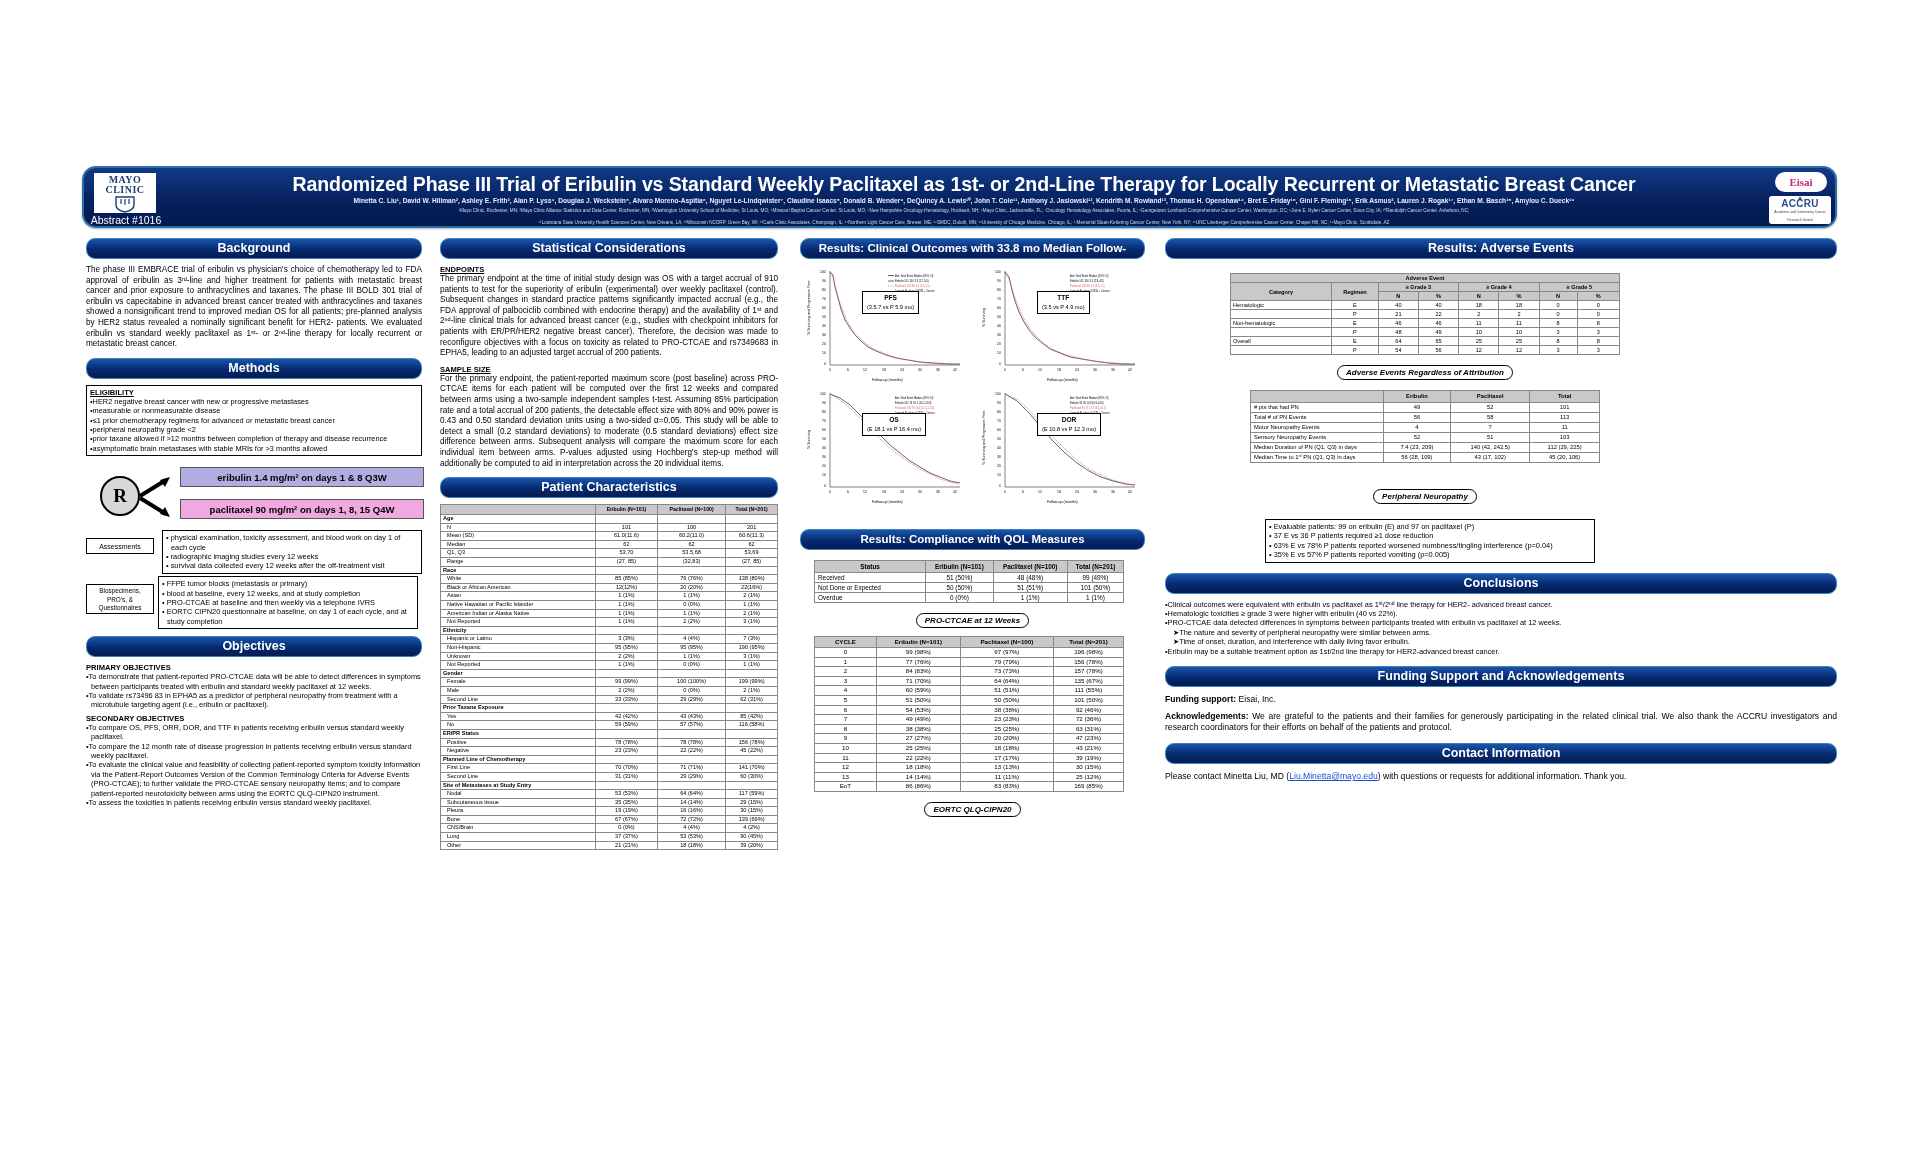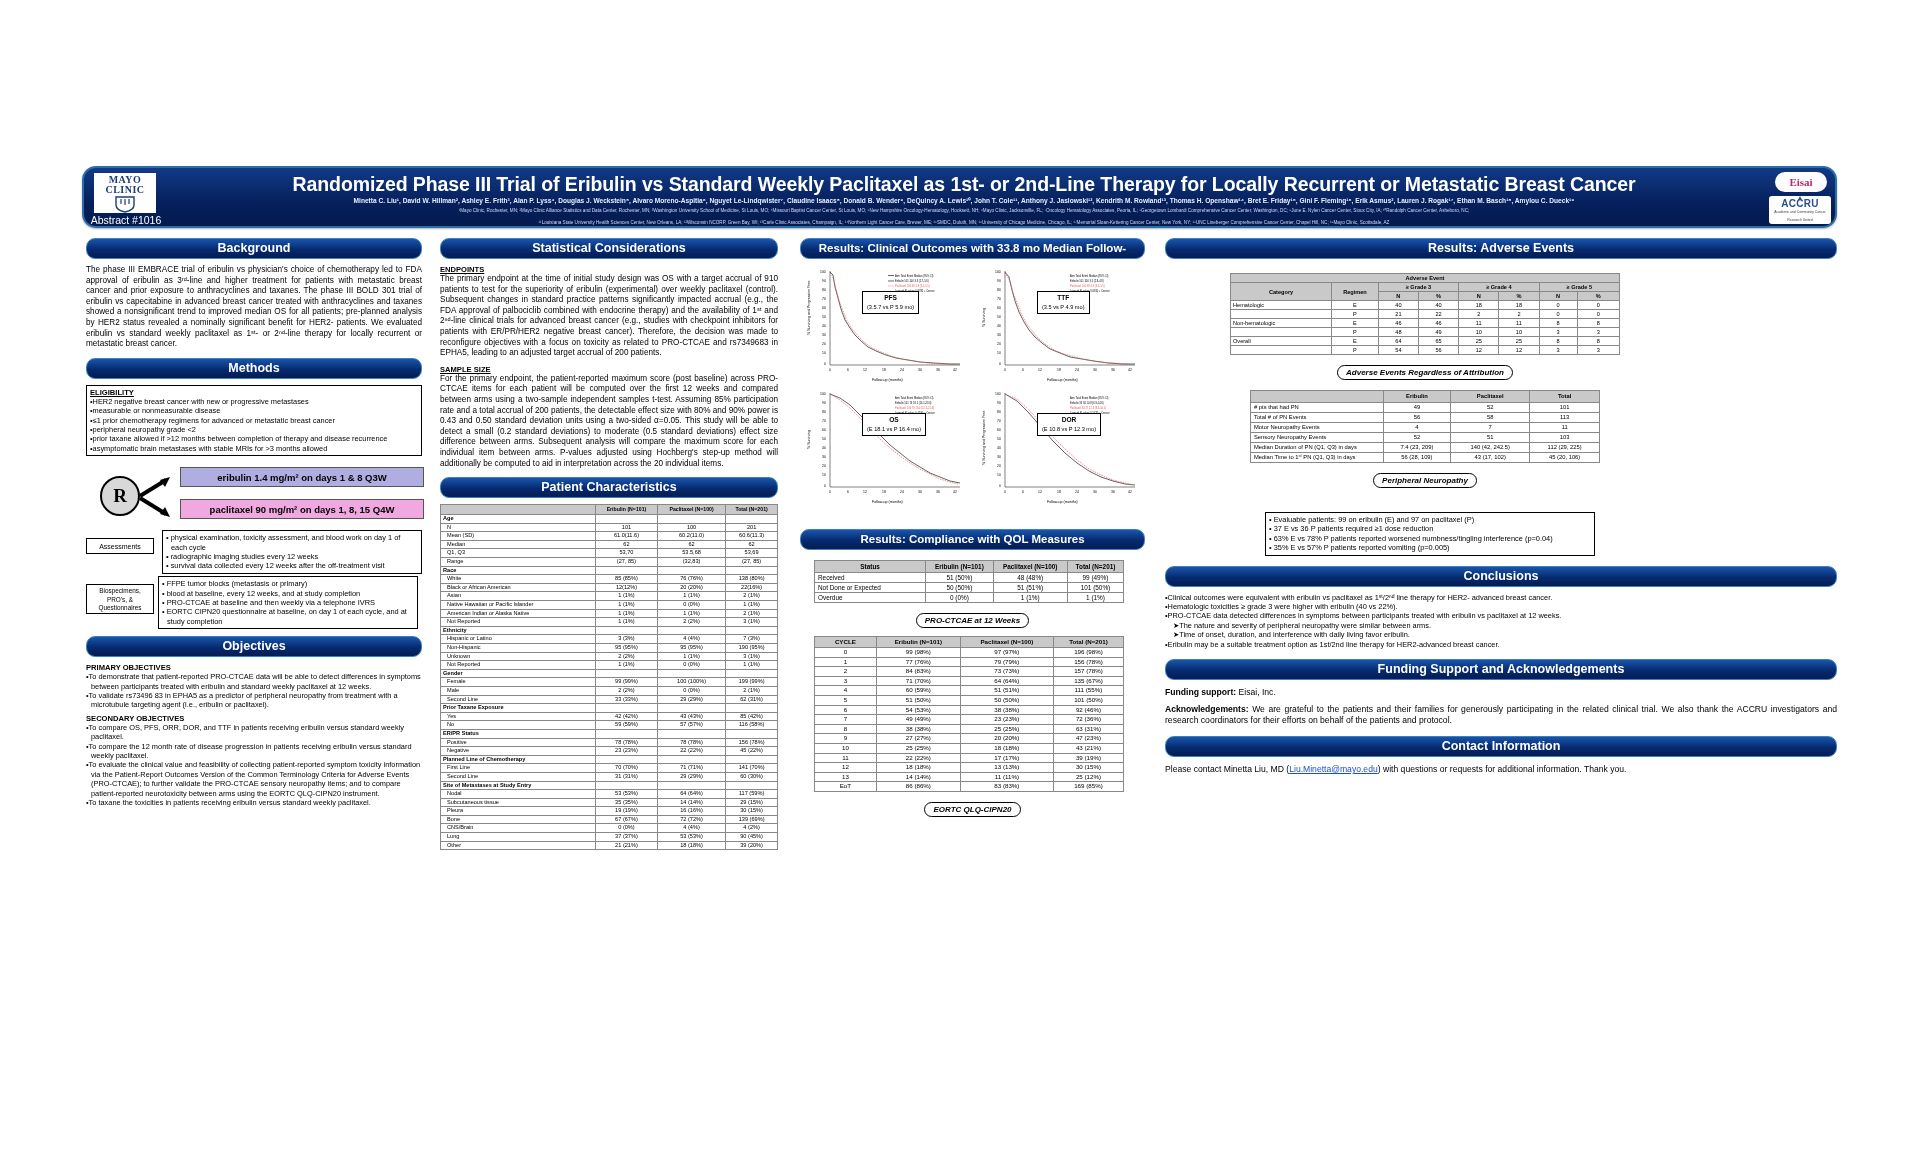--- a/index.html
+++ b/index.html
@@ -178,21 +178,21 @@
       <div class="hdr-ul" style="text-decoration:none;">PRIMARY OBJECTIVES</div>
       <ul class="ul">
         <li>•<span>To demonstrate that patient-reported PRO-CTCAE data will be able to detect differences in symptoms between participants treated with eribulin and standard weekly paclitaxel at 12 weeks.</span></li>
         <li>•<span>To validate rs73496 83 in EPHA5 as a predictor of peripheral neuropathy from treatment with a microtubule targeting agent (i.e., eribulin or paclitaxel).</span></li>
       </ul>
       <div class="hdr-ul" style="text-decoration:none;margin-top:4px;">SECONDARY OBJECTIVES</div>
       <ul class="ul">
         <li>•<span>To compare OS, PFS, ORR, DOR, and TTF in patients receiving eribulin versus standard weekly paclitaxel.</span></li>
         <li>•<span>To compare the 12 month rate of disease progression in patients receiving eribulin versus standard weekly paclitaxel.</span></li>
         <li>•<span>To evaluate the clinical value and feasibility of collecting patient-reported symptom toxicity information via the Patient-Report Outcomes Version of the Common Terminology Criteria for Adverse Events (PRO-CTCAE); to further validate the PRO-CTCAE sensory neuropathy items; and to compare patient-reported neurotoxicity between arms using the EORTC QLQ-CIPN20 instrument.</span></li>
-        <li>•<span>To taxane the toxicities in patients receiving eribulin versus standard weekly paclitaxel.</span></li>
+        <li>•<span>To assess the toxicities in patients receiving eribulin versus standard weekly paclitaxel.</span></li>
       </ul>
     </div>
   </div>
 
   <div class="col" style="left:440px;top:238px;width:338px;">
     <div class="secbar">Statistical Considerations</div>
 
     <div class="hdr-ul" style="margin-top:6px;">ENDPOINTS</div>
     <p class="body">The primary endpoint at the time of initial study design was OS with a target accrual of 910 patients to test for the superiority of eribulin (experimental) over weekly paclitaxel (control). Subsequent changes in standard practice patterns significantly impacted accrual (e.g., the FDA approval of palbociclib combined with endocrine therapy) and the availability of 1ˢᵗ and 2ⁿᵈ-line clinical trials for advanced breast cancer (e.g., studies with checkpoint inhibitors for patients with ER/PR/HER2 negative breast cancer). Therefore, the decision was made to reconfigure objectives with a focus on toxicity as related to PRO-CTCAE and rs7349683 in EPHA5, leading to an adjusted target accrual of 200 patients.</p>
 
@@ -907,25 +907,25 @@
           </tr>
           <tr>
             <td class="l">Median Time to 1ˢᵗ PN (Q1, Q3) in days</td>
             <td>56 (28, 109)</td>
             <td>43 (17, 102)</td>
             <td>45 (20, 106)</td>
           </tr>
         </tbody>
     </table>
 
-    <div style="text-align:center;margin-top:6px;margin-left:85px;width:350px;">
+    <div style="text-align:center;margin-top:22px;margin-left:85px;width:350px;">
       <span class="capsule">Peripheral Neuropathy</span>
     </div>
 
-    <div class="boxed" style="margin-top:24px;margin-left:100px;width:330px;">
+    <div class="boxed" style="margin-top:15px;margin-left:100px;width:330px;">
       <ul class="ul">
         <li>•&nbsp;<span>Evaluable patients: 99 on eribulin (E) and 97 on paclitaxel (P)</span></li>
         <li>•&nbsp;<span>37 E vs 36 P patients required ≥1 dose reduction</span></li>
         <li>•&nbsp;<span>63% E vs 78% P patients reported worsened numbness/tingling interference (p=0.04)</span></li>
         <li>•&nbsp;<span>35% E vs 57% P patients reported vomiting (p=0.005)</span></li>
       </ul>
     </div>
 
     <div class="secbar" style="margin-top:10px;">Conclusions</div>
 

